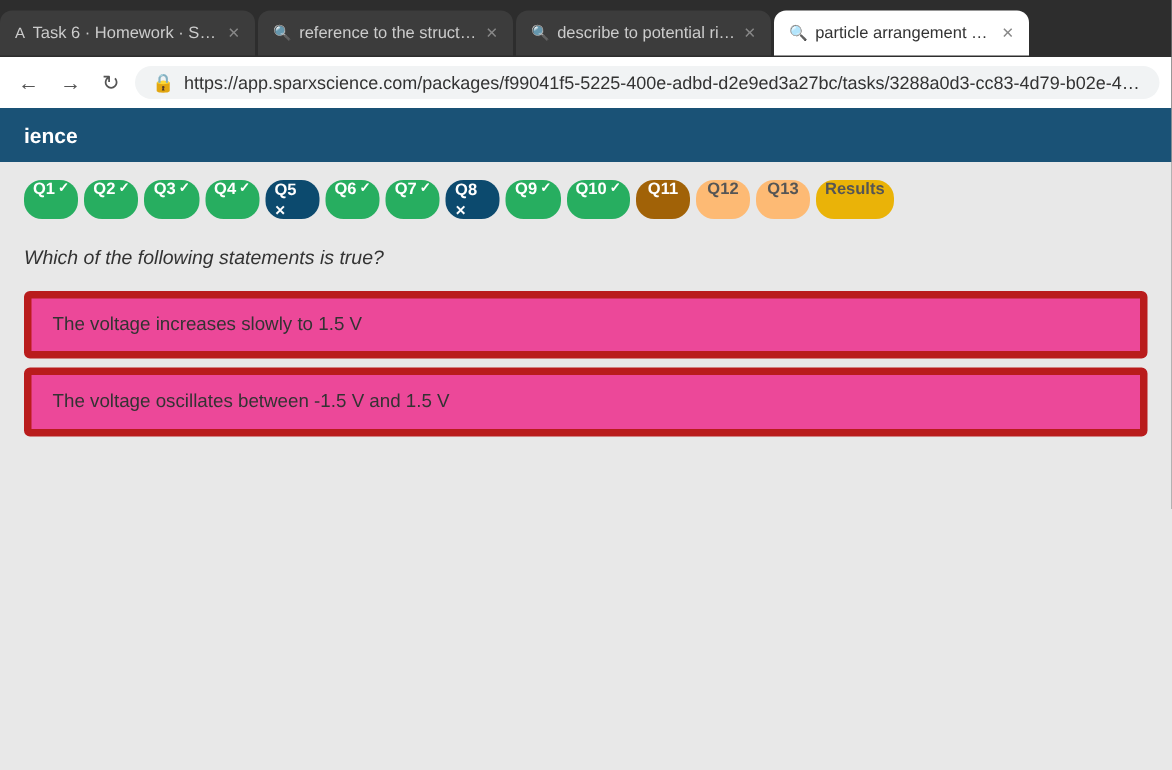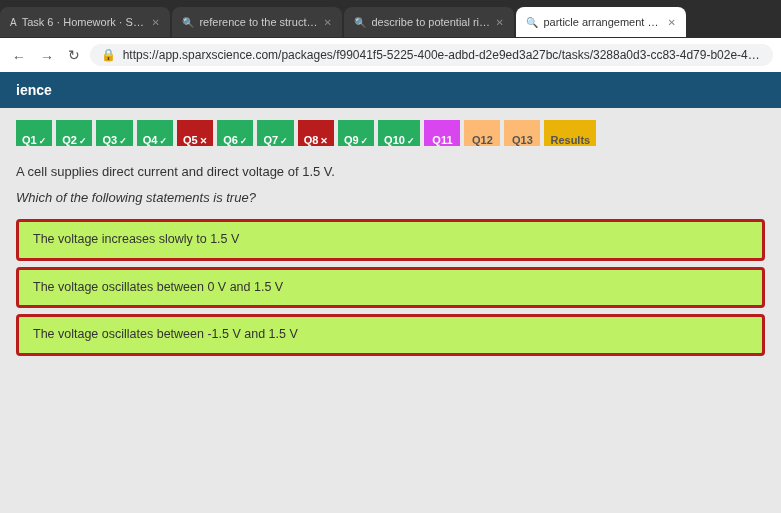--- a/index.html
+++ b/index.html
@@ -137,45 +137,46 @@
     .question-tabs {
       display: flex;
       align-items: center;
       gap: 4px;
       margin-bottom: 16px;
       flex-wrap: nowrap;
     }
 
     .q-tab {
       display: inline-flex;
-      align-items: flex-end;
+      align-items: flex-start;
       justify-content: center;
       min-width: 36px;
       height: 26px;
       padding: 0 6px;
-      border-radius: 0;
+      border-radius: 12px;
       font-size: 11px;
       font-weight: bold;
       cursor: pointer;
       gap: 2px;
       border: none;
     }
 
     .q-tab.correct {
       background: #27ae60;
       color: white;
     }
 
     .q-tab.wrong {
-      background: #b91c1c;
+      background: #0c4a6e;
       color: white;
+      flex-direction: column;
     }
 
     .q-tab.active {
-      background: #d946ef;
+      background: #a16207;
       color: white;
     }
 
     .q-tab.neutral {
       background: #fdba74;
       color: #555;
     }
 
     .q-tab.results {
       background: #eab308;
@@ -197,22 +198,22 @@
     .question-prompt {
       font-size: 13px;
       color: #333;
       margin-bottom: 12px;
       line-height: 1.5;
       font-style: italic;
     }
 
     
     .answer-option {
-      background: #bef264;
-      border: 3px solid #b91c1c;
+      background: #ec4899;
+      border: 5px solid #b91c1c;
       border-radius: 4px;
       padding: 9px 14px;
       margin-bottom: 6px;
       font-size: 12.5px;
       color: #333;
       cursor: pointer;
       line-height: 1.4;
     }
   </style>
 </head>
@@ -310,27 +311,23 @@
         <span>Q12</span>
       </button>
       <button class="q-tab neutral">
         <span>Q13</span>
       </button>
       <button class="q-tab results">
         <span>Results</span>
       </button>
     </div>
 
-    <p class="question-text">A cell supplies direct current and direct voltage of 1.5 V.</p>
     <p class="question-prompt">Which of the following statements is true?</p>
 
     <div class="answer-option">
       <span>The voltage increases slowly to 1.5 V</span>
     </div>
     <div class="answer-option">
-      <span>The voltage oscillates between 0 V and 1.5 V</span>
-    </div>
-    <div class="answer-option">
       <span>The voltage oscillates between -1.5 V and 1.5 V</span>
     </div>
 
   </div>
 </div>
 
 </body></html>

